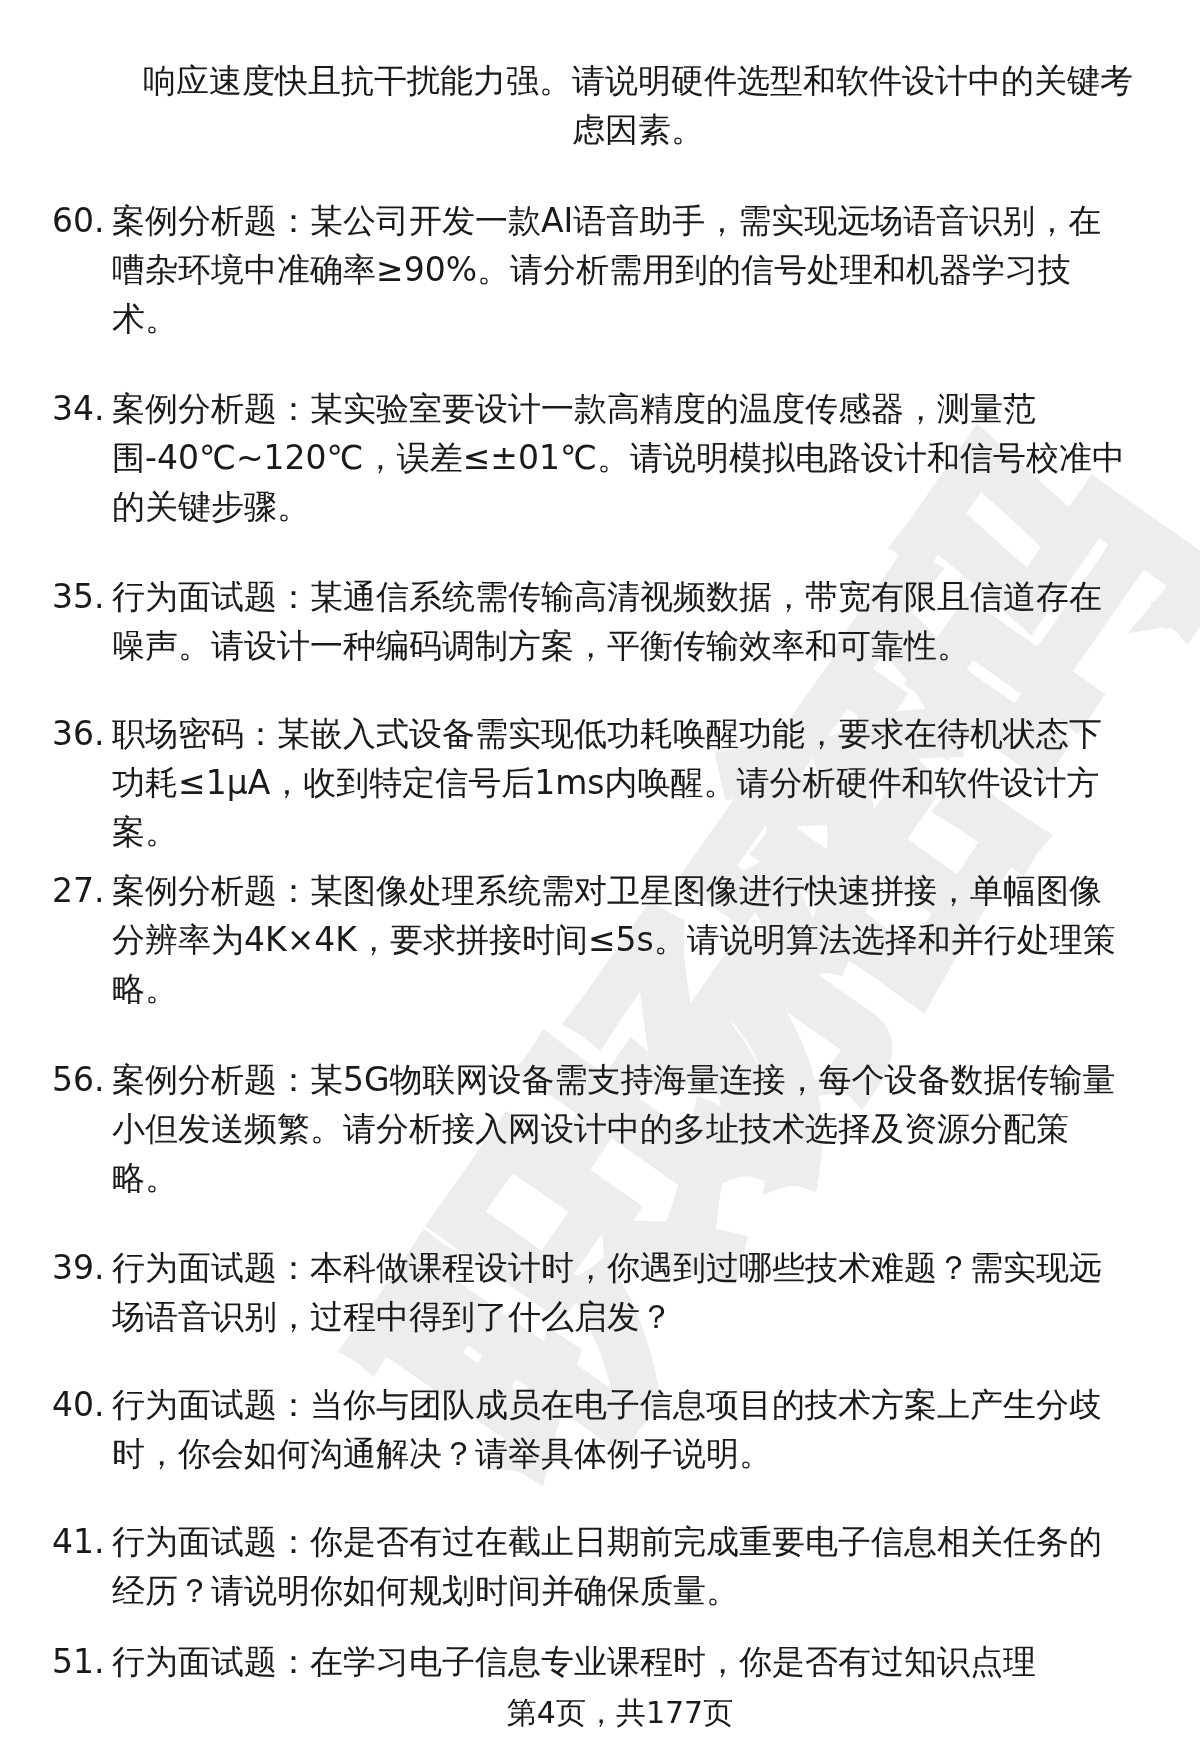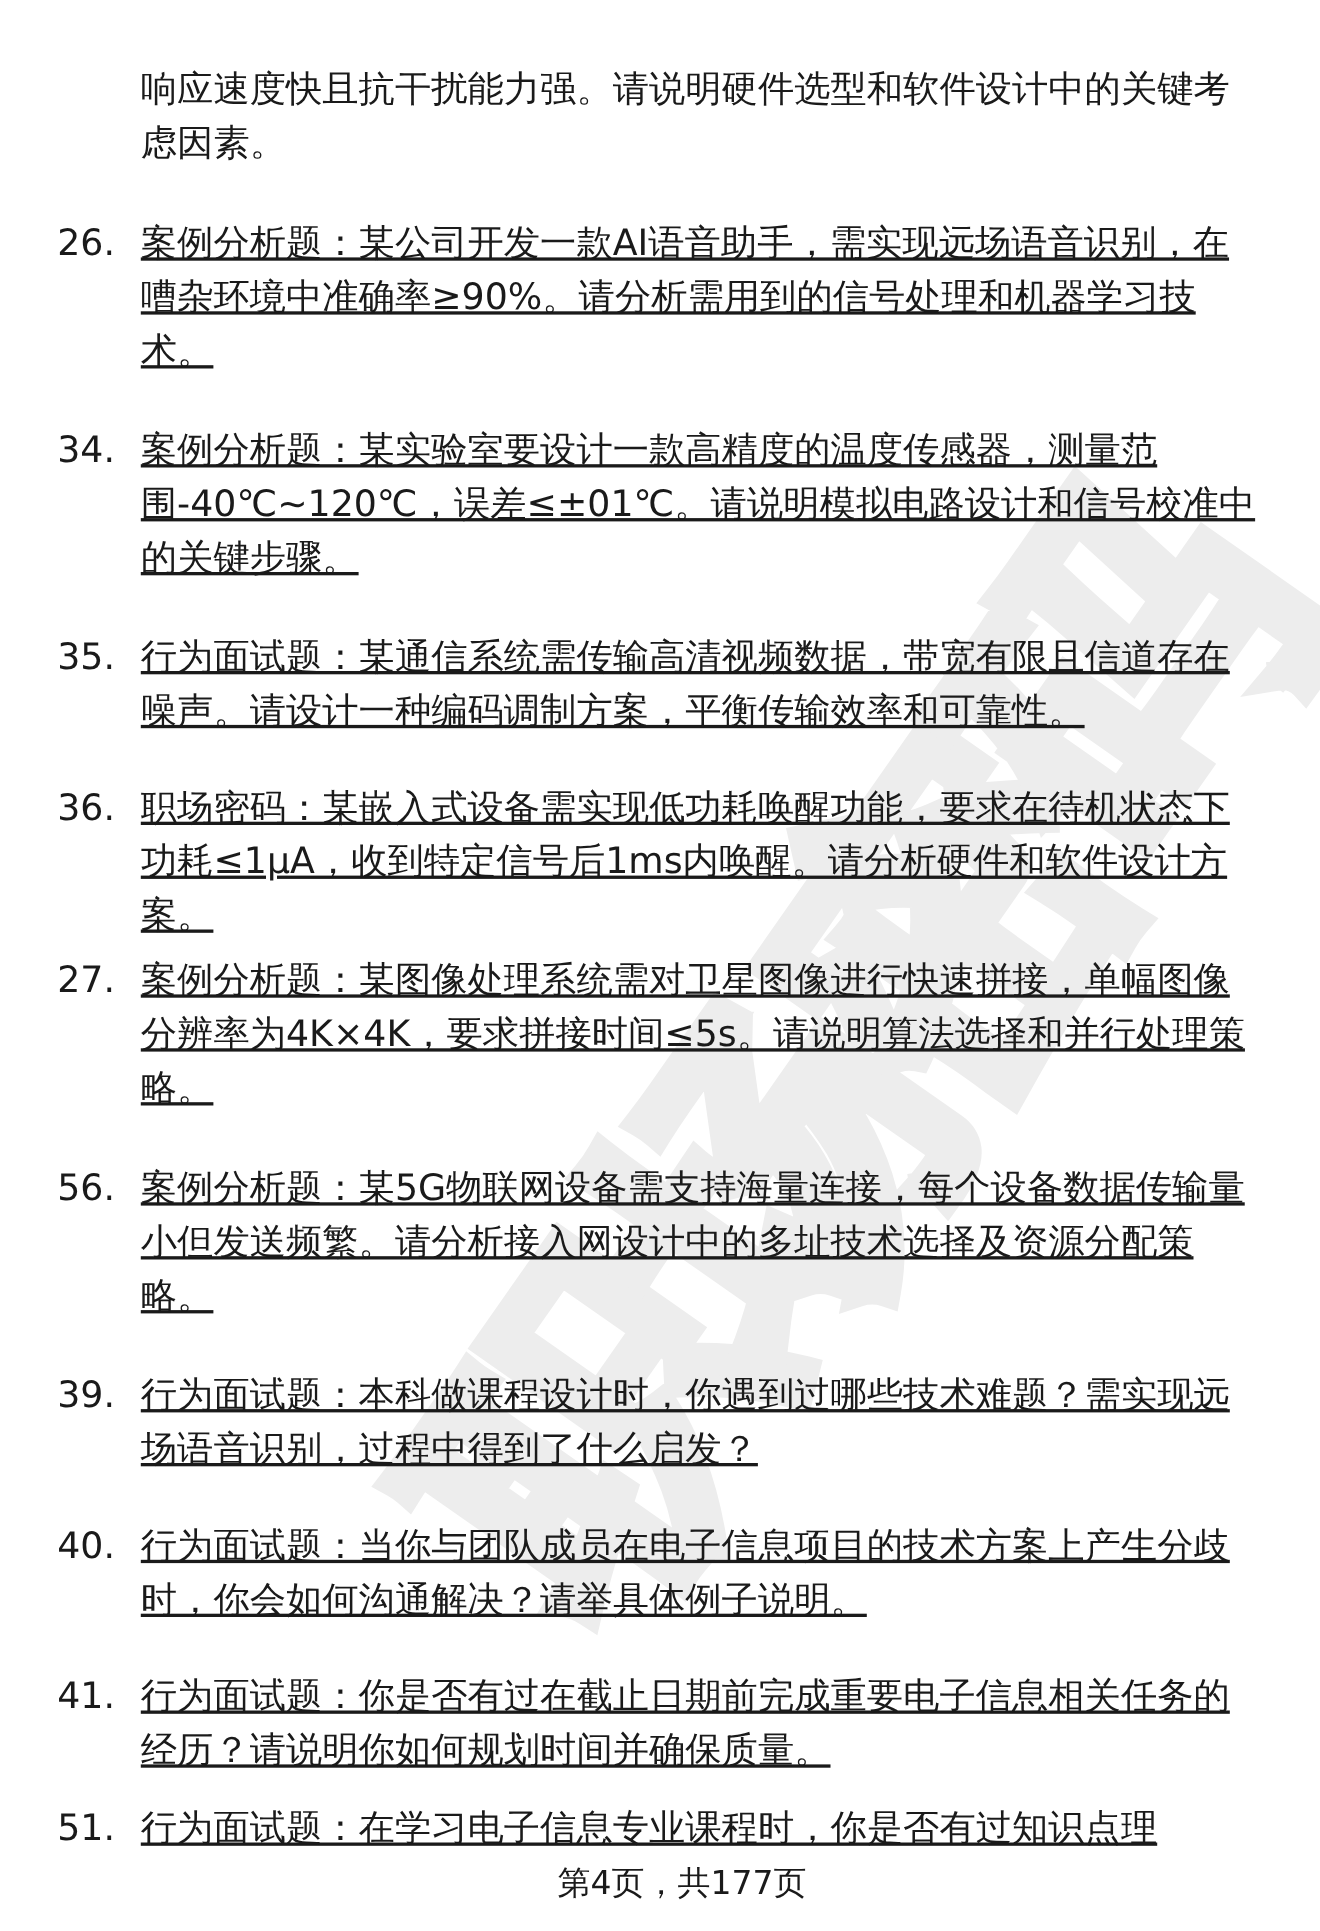--- a/index.html
+++ b/index.html
@@ -7,36 +7,36 @@
          font-family: "DejaVu Sans", "Liberation Sans", sans-serif; color: #1a1a1a; }
   .watermark { position: absolute; left: 220px; top: 560px; width: 900px; height: 700px;
                pointer-events: none; z-index: 0; }
   .watermark span { position: absolute; font-size: 300px; font-weight: bold; color: transparent;
                     -webkit-text-stroke: 18px #ededed; transform: rotate(-55deg); white-space: nowrap;
                     left: 0; top: 200px; letter-spacing: -20px; }
   .page { position: relative; z-index: 1; }
   .cont { position: absolute; left: 128px; width: 1020px; font-size: 33px; line-height: 49px; }
   .q { position: absolute; left: 52px; width: 1100px; font-size: 33px; line-height: 49px; }
   .q .num { position: absolute; left: 0; top: 0; width: 76px; }
-  .q .txt { display: block; margin-left: 76px; width: 1020px; text-decoration: underline; }
+  .q .txt { display: block; margin-left: 60px; width: 1020px; }
   .footer { position: absolute; left: 0; width: 1200px; top: 1693px; text-align: center;
             font-size: 30px; line-height: 40px; padding-left: 20px; }
 </style>
 </head>
 <body>
 
 <div class="watermark">
   <span>职场密码</span>
 </div>
 
 <div class="page">
-  <div class="cont" style="top:56px;">响应速度快且抗干扰能力强。请说明硬件选型和软件设计中的关键考虑因素。</div>
+  <div class="cont" style="top:56px;text-align:center;">响应速度快且抗干扰能力强。请说明硬件选型和软件设计中的关键考虑因素。</div>
 
   <div class="q" style="top:196px;">
-    <span class="num">26.</span>
+    <span class="num">60.</span>
     <span class="txt">案例分析题：某公司开发一款AI语音助手，需实现远场语音识别，在嘈杂环境中准确率≥90%。请分析需用到的信号处理和机器学习技术。</span>
   </div>
   <div class="q" style="top:384px;">
     <span class="num">34.</span>
     <span class="txt">案例分析题：某实验室要设计一款高精度的温度传感器，测量范围-40℃~120℃，误差≤±01℃。请说明模拟电路设计和信号校准中的关键步骤。</span>
   </div>
   <div class="q" style="top:572px;">
     <span class="num">35.</span>
     <span class="txt">行为面试题：某通信系统需传输高清视频数据，带宽有限且信道存在噪声。请设计一种编码调制方案，平衡传输效率和可靠性。</span>
   </div>

